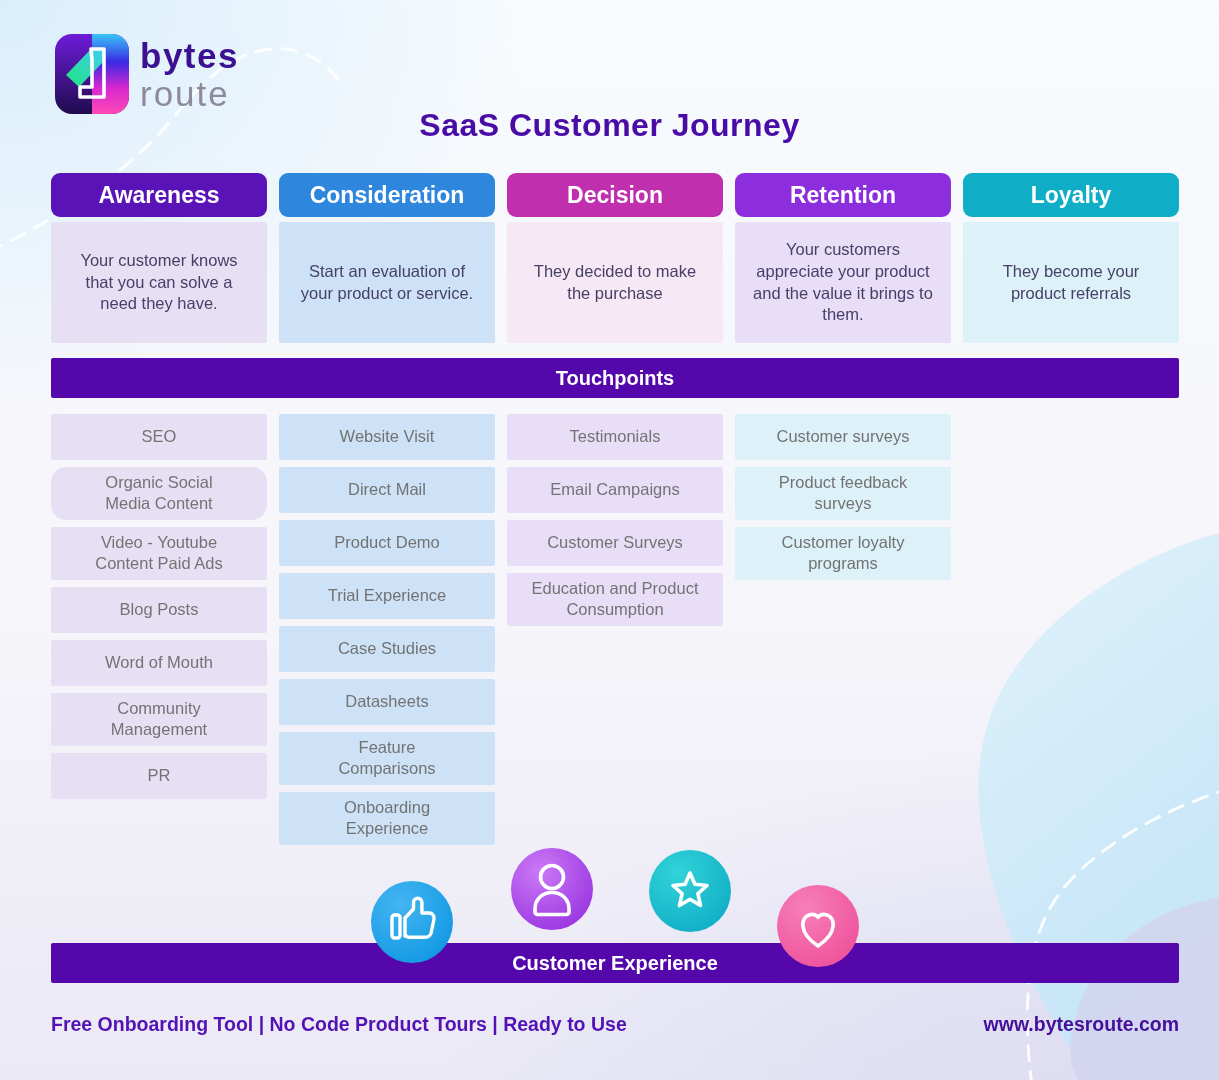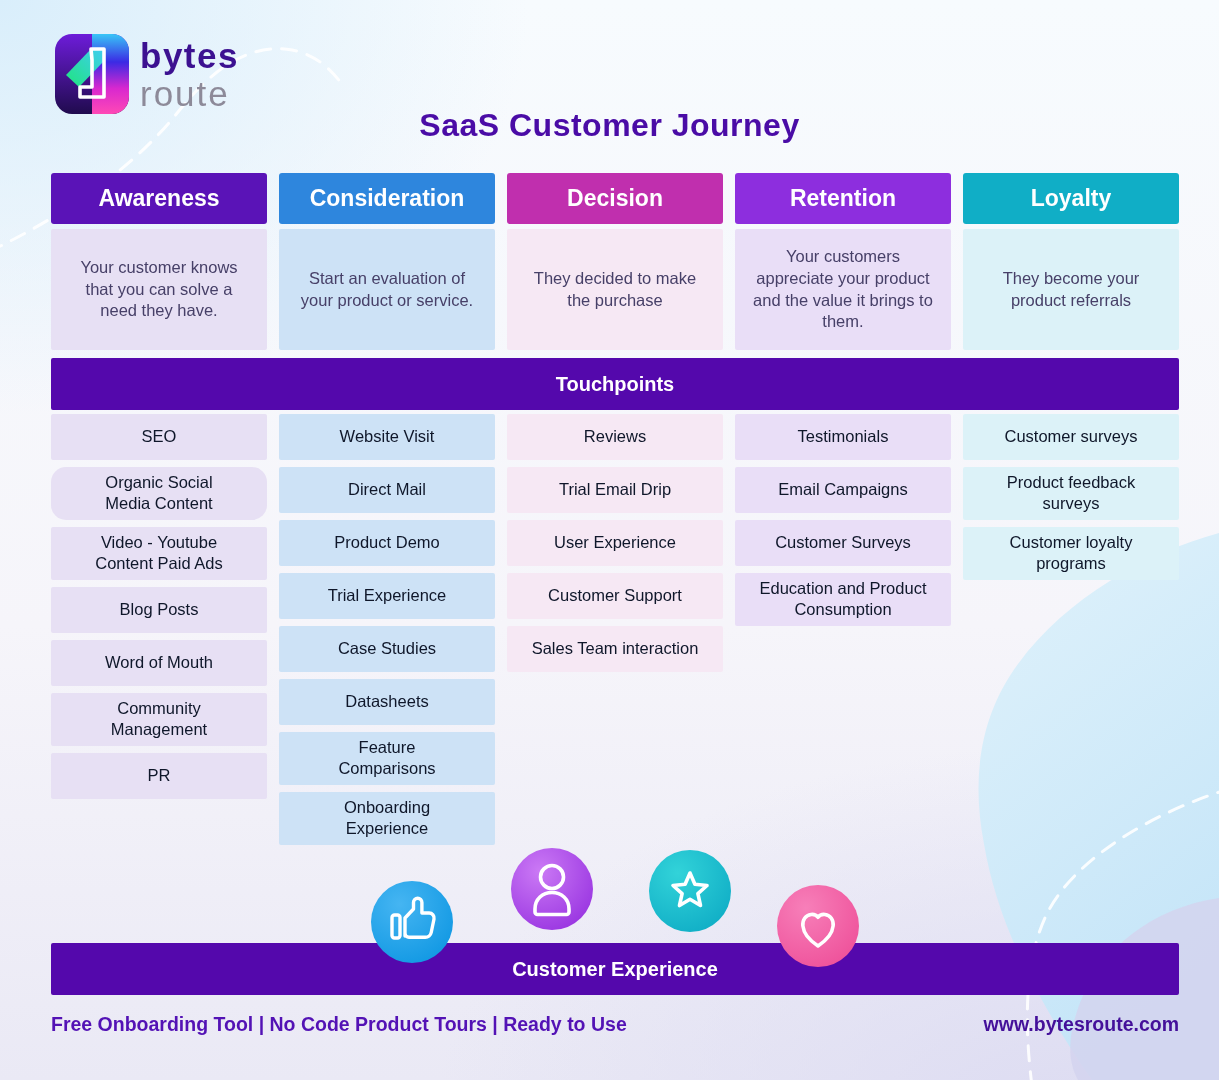--- a/index.html
+++ b/index.html
@@ -20,40 +20,40 @@
   .brand-top{font-size:35px;font-weight:800;letter-spacing:1.5px;color:#3c1191;}
   .brand-bottom{font-size:35px;font-weight:400;letter-spacing:2px;color:#8d8a99;margin-top:3px;}
 
   
   #page-title{position:absolute;left:0;right:0;top:64px;text-align:center;
     font-size:32px;font-weight:800;letter-spacing:.5px;color:#4a0ca6;margin-top:43px;}
 
   
   #stage-row{position:absolute;left:51px;top:173px;width:1128px;
     display:grid;grid-template-columns:repeat(5,1fr);gap:12px;}
-  .stage-header{height:51px;border-radius:3px;color:#fff;font-size:23px;font-weight:700;
+  .stage-header{height:44px;border-radius:9px;color:#fff;font-size:23px;font-weight:700;
     display:flex;align-items:center;justify-content:center;}
   .stage-desc{margin-top:5px;height:121px;border-radius:2px;box-sizing:border-box;
     display:flex;align-items:center;justify-content:center;text-align:center;
     font-size:16.5px;line-height:1.33;color:#474068;padding:8px 16px;}
 
   
-  .full-banner{position:absolute;left:51px;width:1128px;height:52px;background:#5408ac;
+  .full-banner{position:absolute;left:51px;width:1128px;height:40px;background:#5408ac;
     border-radius:2px;color:#fff;font-size:20px;font-weight:700;
     display:flex;align-items:center;justify-content:center;}
   #touchpoints-banner{top:358px;}
   #customer-experience-banner{top:943px;z-index:3;}
 
   
   #touchpoint-grid{position:absolute;left:51px;top:414px;width:1128px;
     display:grid;grid-template-columns:repeat(5,1fr);gap:12px;align-items:start;}
   .tp-col{display:flex;flex-direction:column;gap:7px;}
   .tp-item{min-height:46px;border-radius:2px;box-sizing:border-box;white-space:pre-line;
     display:flex;align-items:center;justify-content:center;text-align:center;
-    font-size:16.5px;line-height:1.3;color:#0f172a;padding:5px 8px;}
+    font-size:16.5px;line-height:1.3;color:#737373;padding:5px 8px;}
 
   
   .exp-icon{position:absolute;width:82px;height:82px;border-radius:50%;z-index:4;
     display:flex;align-items:center;justify-content:center;}
   .exp-icon svg{width:82px;height:82px;display:block;}
 
   
   #footer-tagline{position:absolute;left:51px;top:1013px;font-size:19.5px;font-weight:700;color:#5312b5;}
   #footer-website{position:absolute;right:40px;top:1013px;font-size:19.5px;font-weight:700;color:#44109a;}
 </style>
@@ -150,27 +150,20 @@
         <div class="tp-item" style="background: rgb(205, 226, 246);">Product Demo</div>
         <div class="tp-item" style="background: rgb(205, 226, 246);">Trial Experience</div>
         <div class="tp-item" style="background: rgb(205, 226, 246); text-align: right;">Case Studies</div>
         <div class="tp-item" style="background: rgb(205, 226, 246);">Datasheets</div>
         <div class="tp-item" style="background: rgb(205, 226, 246);">Feature
 Comparisons</div>
         <div class="tp-item" style="background: rgb(205, 226, 246);">Onboarding
 Experience</div>
       </div>
       <div class="tp-col">
-        <div class="tp-item" style="background: rgb(246, 232, 244);">Reviews</div>
-        <div class="tp-item" style="background: rgb(246, 232, 244);">Trial Email Drip</div>
-        <div class="tp-item" style="background: rgb(246, 232, 244);">User Experience</div>
-        <div class="tp-item" style="background: rgb(246, 232, 244);">Customer Support</div>
-        <div class="tp-item" style="background: rgb(246, 232, 244);">Sales Team interaction</div>
-      </div>
-      <div class="tp-col">
         <div class="tp-item" style="background: rgb(233, 222, 247);">Testimonials</div>
         <div class="tp-item" style="background: rgb(233, 222, 247);">Email Campaigns</div>
         <div class="tp-item" style="background: rgb(233, 222, 247);">Customer Surveys</div>
         <div class="tp-item" style="background: rgb(233, 222, 247);">Education and Product
 Consumption</div>
       </div>
       <div class="tp-col">
         <div class="tp-item" style="background: rgb(220, 242, 248);">Customer surveys</div>
         <div class="tp-item" style="background: rgb(220, 242, 248);">Product feedback
 surveys</div>

